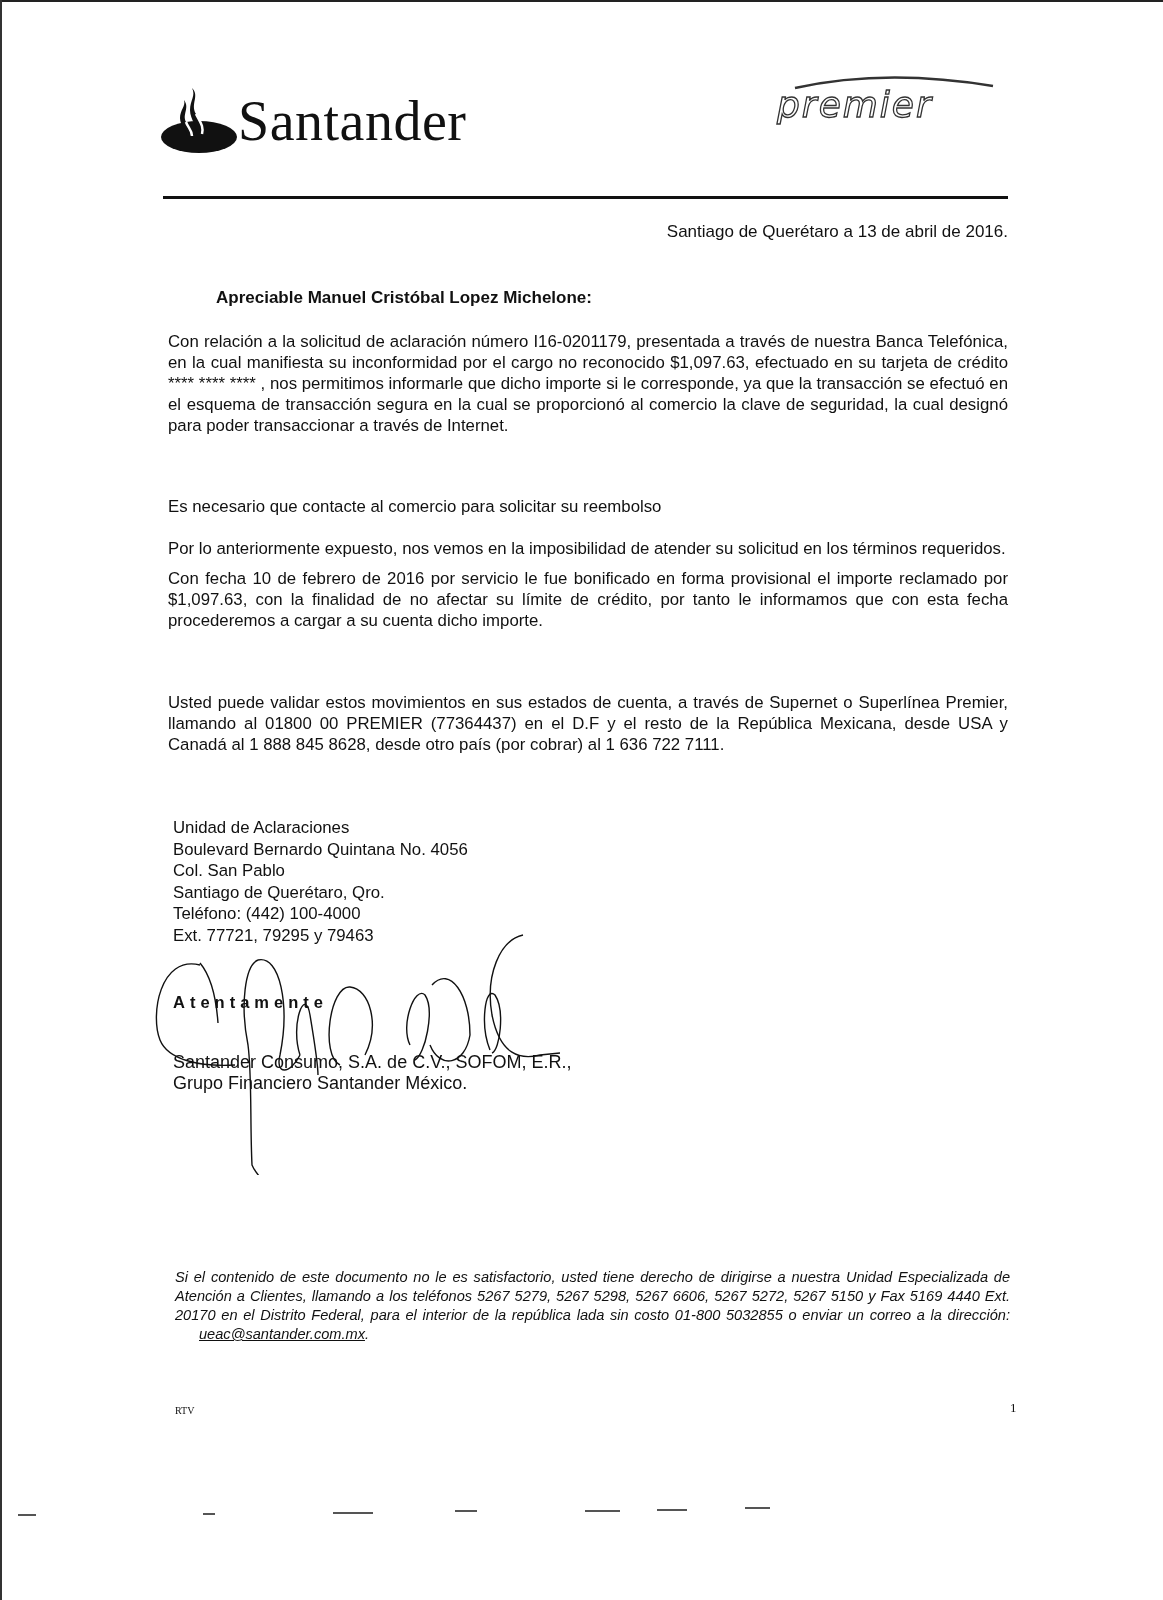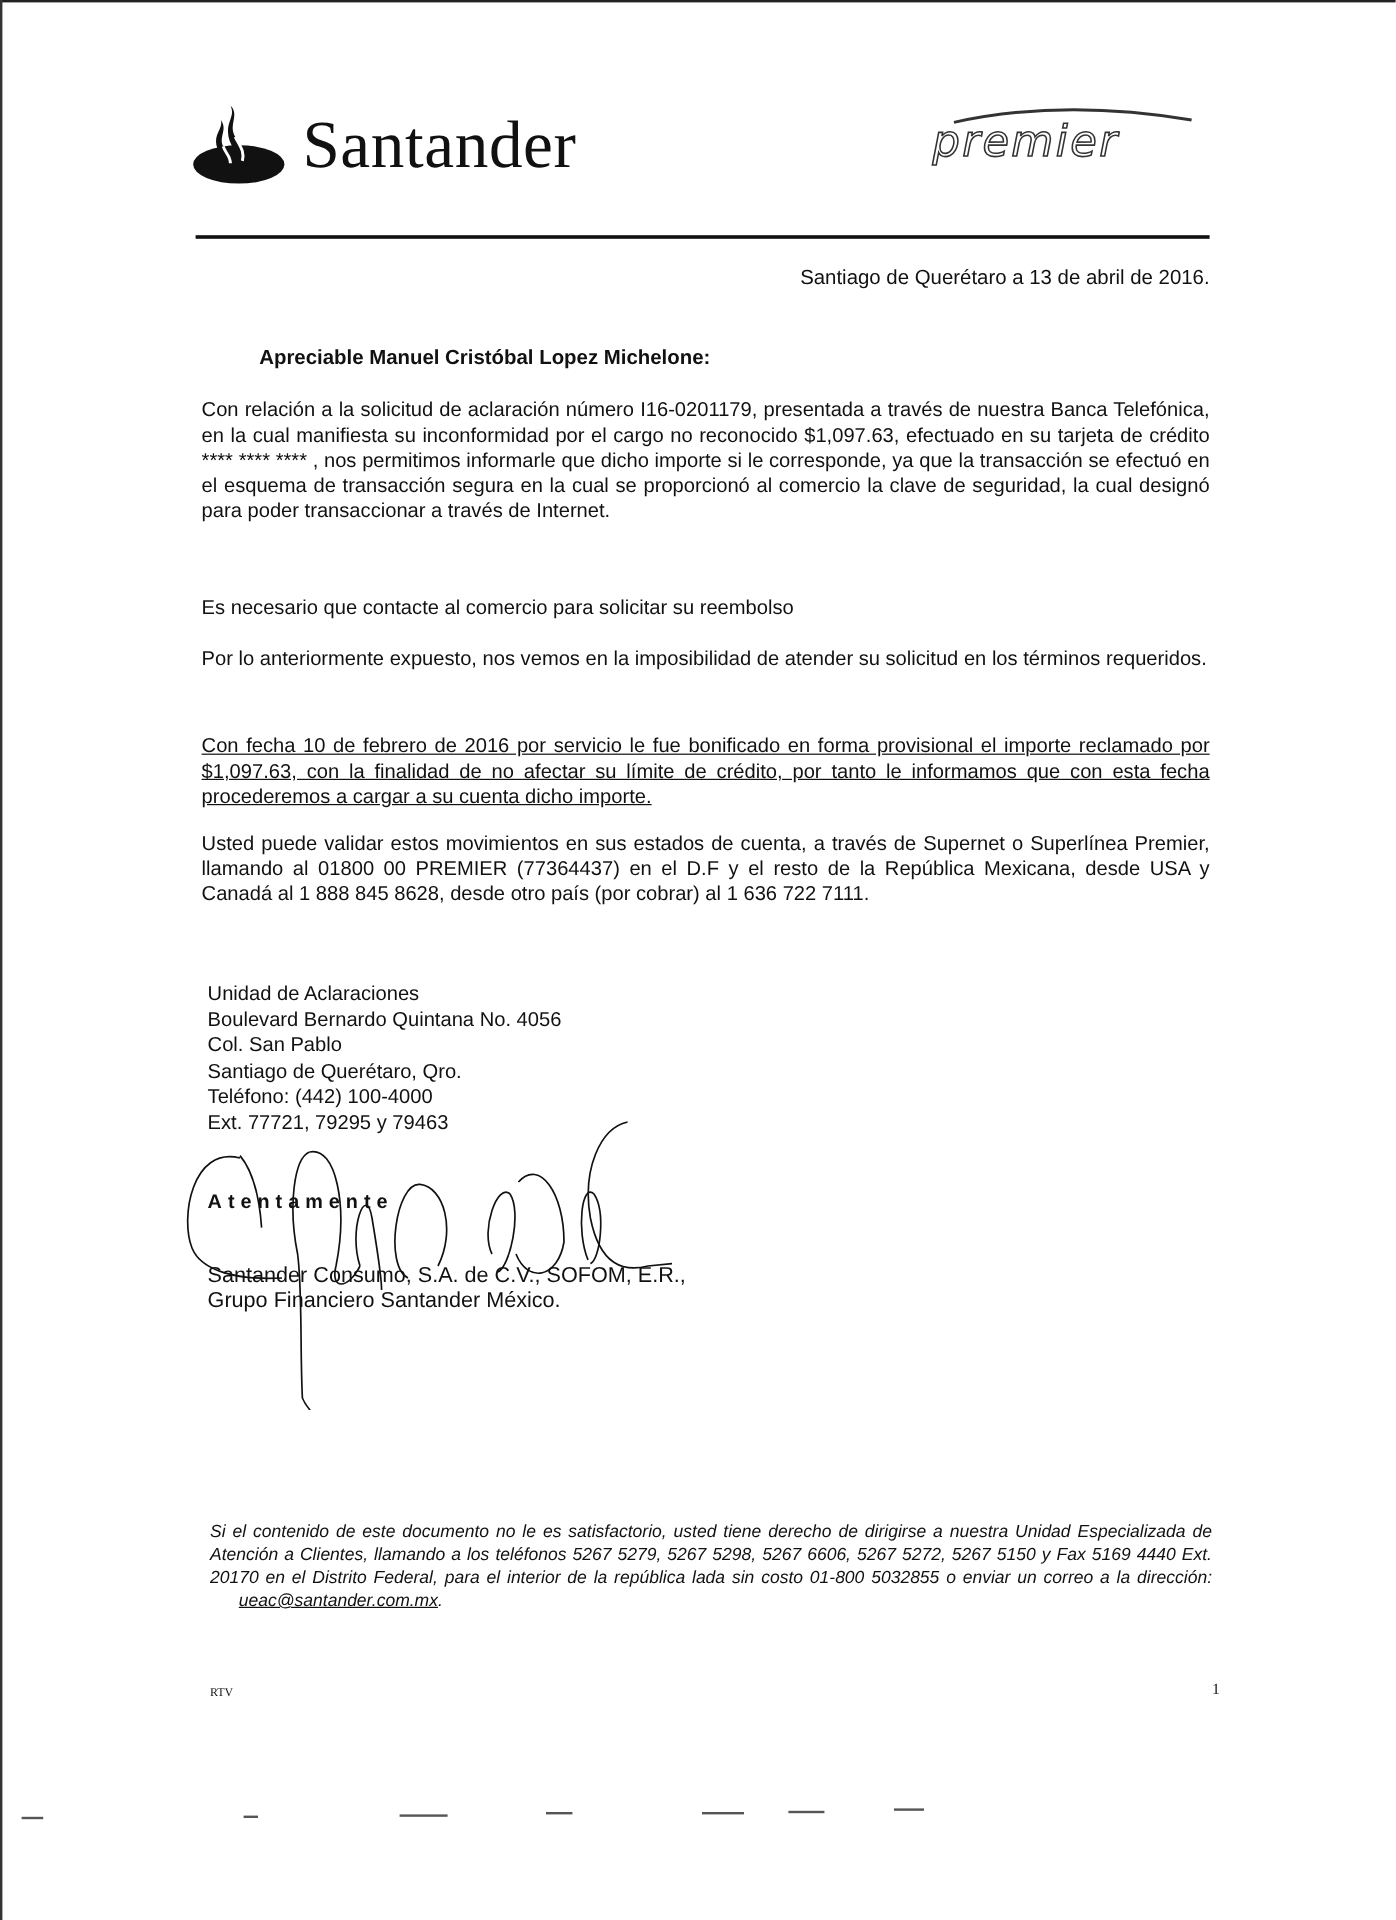--- a/index.html
+++ b/index.html
@@ -2,31 +2,31 @@
 <html><head>
 <meta charset="utf-8">
 <style>
   html, body { margin: 0; padding: 0; background: #ffffff; }
   body { width: 1163px; height: 1600px; position: relative; overflow: hidden; color: #111; font-family: "Liberation Sans", sans-serif; }
   .edge-top { position: absolute; left: 0; top: 0; width: 1163px; height: 2px; background: #222; }
   .edge-left { position: absolute; left: 0; top: 0; width: 2px; height: 1600px; background: #333; }
   .abs { position: absolute; }
   .logo { left: 160px; top: 88px; display: flex; align-items: center; }
   .logo svg { display: block; }
-  .brand { font-family: "Liberation Serif", serif; font-size: 56px; color: #111; margin-left: 14px; letter-spacing: 0.5px; line-height: 1; }
-  .premier { left: 775px; top: 80px; width: 220px; height: 70px; }
+  .brand { font-family: "Liberation Serif", serif; font-size: 56px; color: #111; letter-spacing: 0.5px; line-height: 1; }
+  .premier { left: 775px; top: 66px; width: 220px; height: 70px; }
   .premier-text { position: absolute; left: 2px; top: 18px; font-family: "DejaVu Sans", sans-serif; font-style: italic; font-size: 36px; color: #fff; -webkit-text-stroke: 1.3px #333; letter-spacing: 2px; }
   .rule { left: 163px; top: 196px; width: 845px; height: 3px; background: #111; }
   .date { right: 155px; top: 222px; font-size: 17px; }
   .salutation { left: 168px; top: 288px; font-size: 17px; font-weight: bold; margin-left: 48px; }
   .body { left: 168px; width: 840px; font-size: 16.8px; line-height: 21px; text-align: justify; }
   .p1 { top: 331px; }
   .p2 { top: 496px; }
   .p3 { top: 538px; }
-  .p4 { top: 611px; text-decoration: underline; }
+  .p4 { top: 568px; }
   .p5 { top: 692px; }
   .sender { left: 173px; top: 817px; font-size: 16.8px; line-height: 21.5px; }
   .sender .b { font-weight: normal; }
   .closing { left: 173px; top: 993px; font-size: 16.5px; font-weight: bold; letter-spacing: 5px; }
   .company { left: 173px; top: 1052px; font-size: 18px; line-height: 21px; }
   .signature { left: 140px; top: 925px; pointer-events: none; }
   .disclaimer { left: 175px; top: 1268px; width: 835px; font-size: 14.6px; line-height: 19px; font-style: italic; text-align: justify; }
   .disclaimer a { color: #111; text-decoration: underline; margin-left: 24px; }
   .code { left: 175px; top: 1405px; font-family: Liberation Serif, serif; font-size: 10px; }
   .pagenum { left: 1010px; top: 1400px; font-family: "Liberation Serif", serif; font-size: 13px; }

